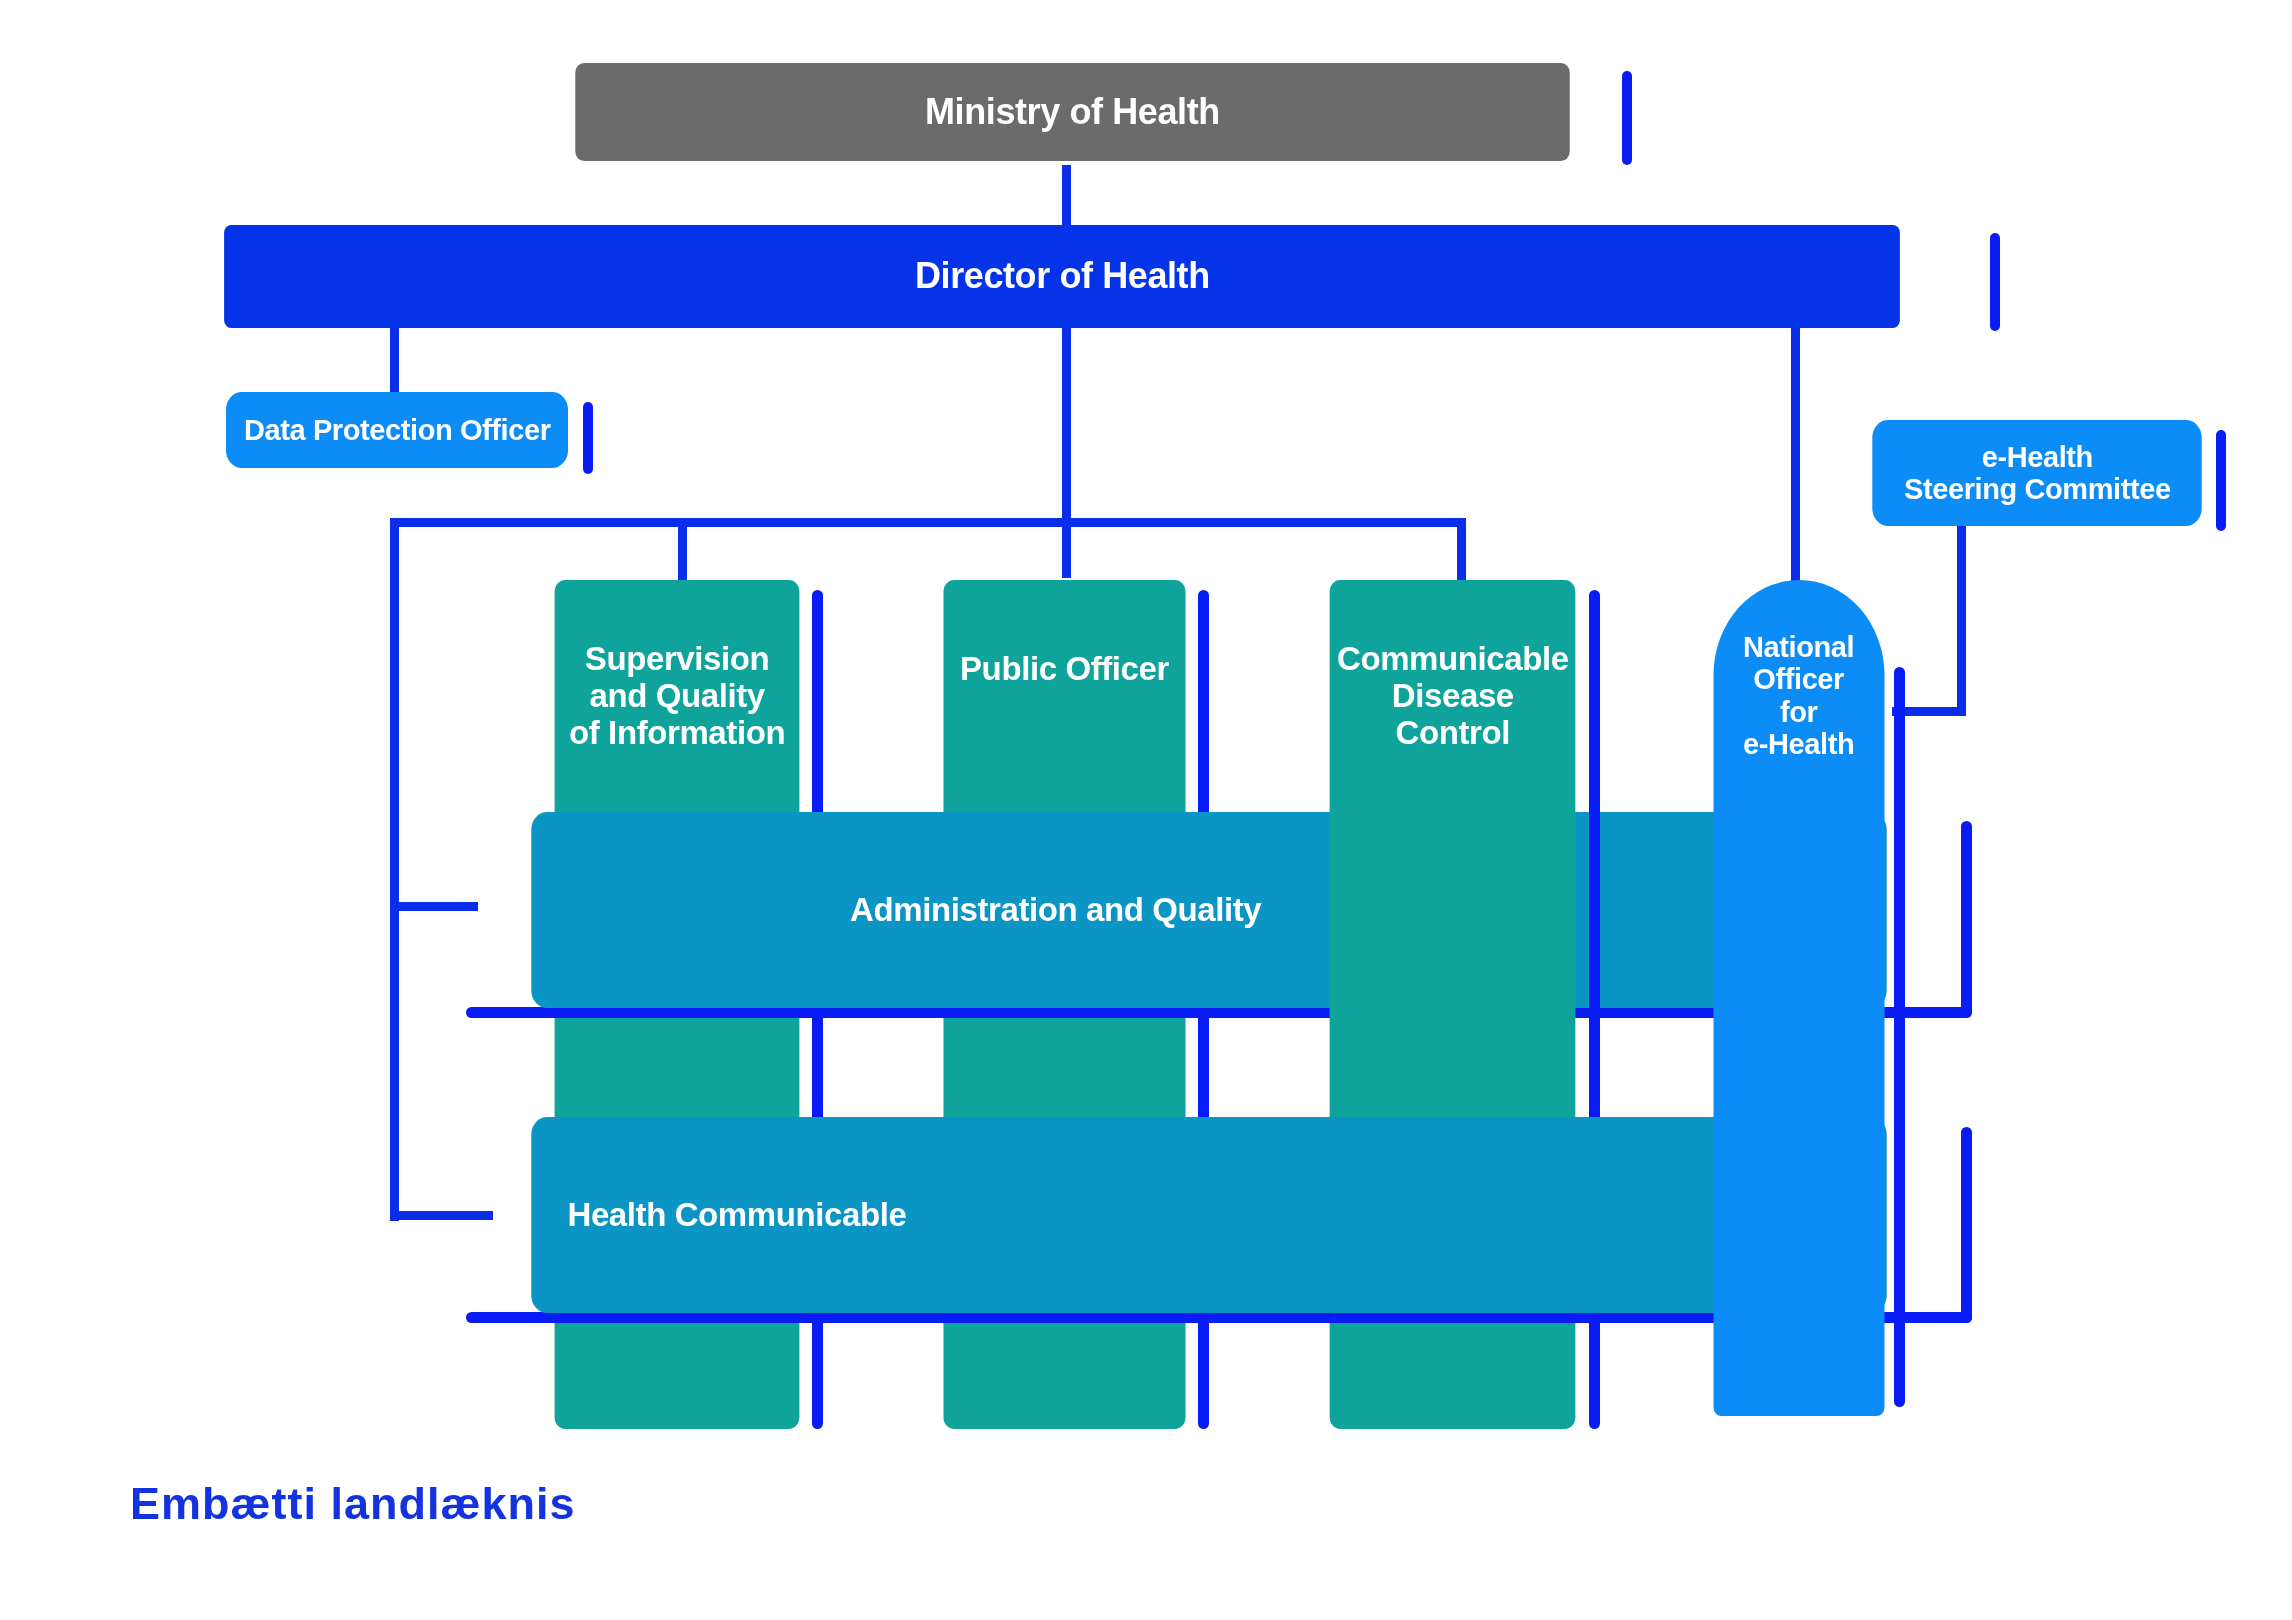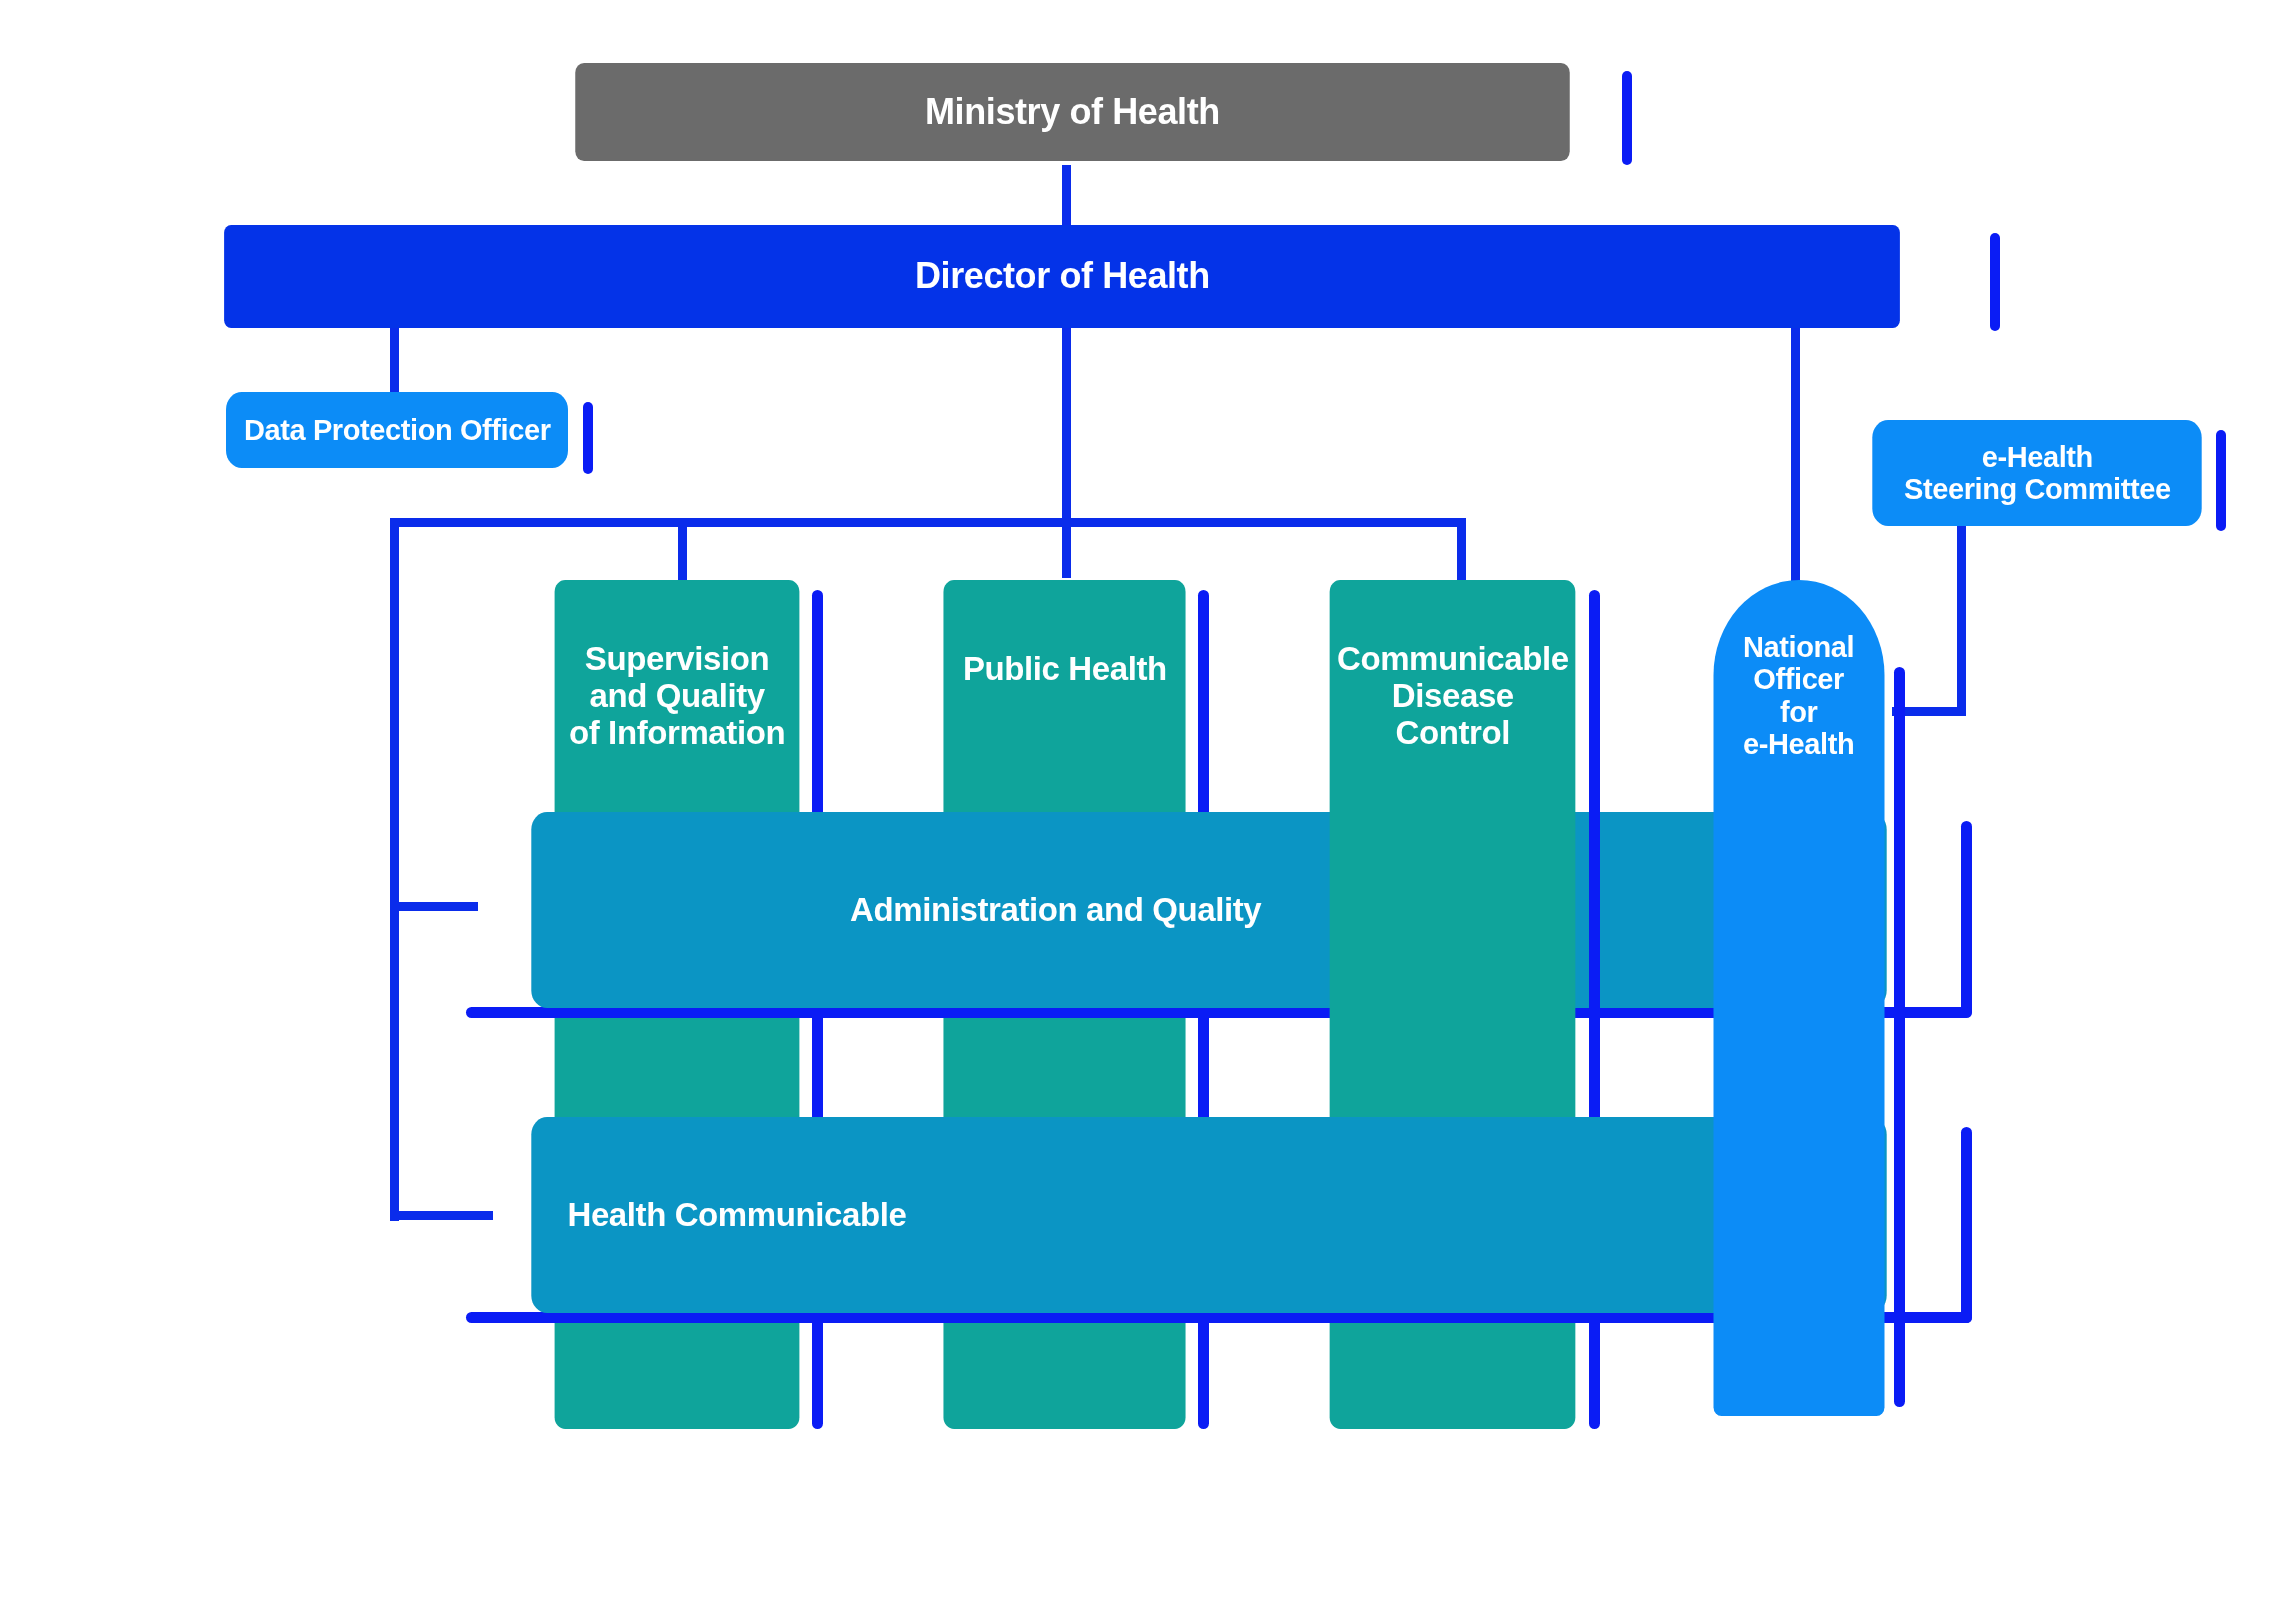--- a/index.html
+++ b/index.html
@@ -146,21 +146,21 @@
   </div>
 
   <div class="shadow" style="left:2216px; top:430px; width:9.8px; height:101px; border-radius:7.8px;"></div>
   <div class="node steering" style="left:1854px; top:420px; width:366px; height:106px;">
     <span>e-Health
 Steering Committee</span>
   </div>
 
   <div class="shadow" style="left:1198px; top:590px; width:10.8px; height:839px; border-radius:5.9px;"></div>
   <div class="node col-teal" style="left:930px; top:580px; width:269px; height:849px; align-items:flex-start; padding-top:71px;">
-    <span>Public Health</span>
+    <span>Public Officer</span>
   </div>
 
   <div class="shadow" style="left:812px; top:590px; width:10.8px; height:839px; border-radius:5.9px;"></div>
   <div class="node col-teal" style="left:541px; top:580px; width:272px; height:849px; align-items:flex-start; padding-top:61px;">
     <span>Supervision
 and Quality
 of Information</span>
   </div>
 
   <div class="shadow" style="left:1961px; top:821px; width:10.8px; height:196px; border-radius:7.8px;"></div>
@@ -183,15 +183,16 @@
   </div>
 
   <div class="shadow" style="left:1894px; top:667px; width:10.8px; height:740px; border-radius:5.9px;"></div>
   <div class="node col-blue" style="left:1704px; top:580px; width:190px; height:836px; align-items:flex-start; padding-top:51px;">
     <span>National
 Officer
 for
 e-Health</span>
   </div>
 
+  <div class="logo" style="left:130px; top:1478px;">Embætti landlæknis</div>
 
 </div>
 
 
 </body></html>

